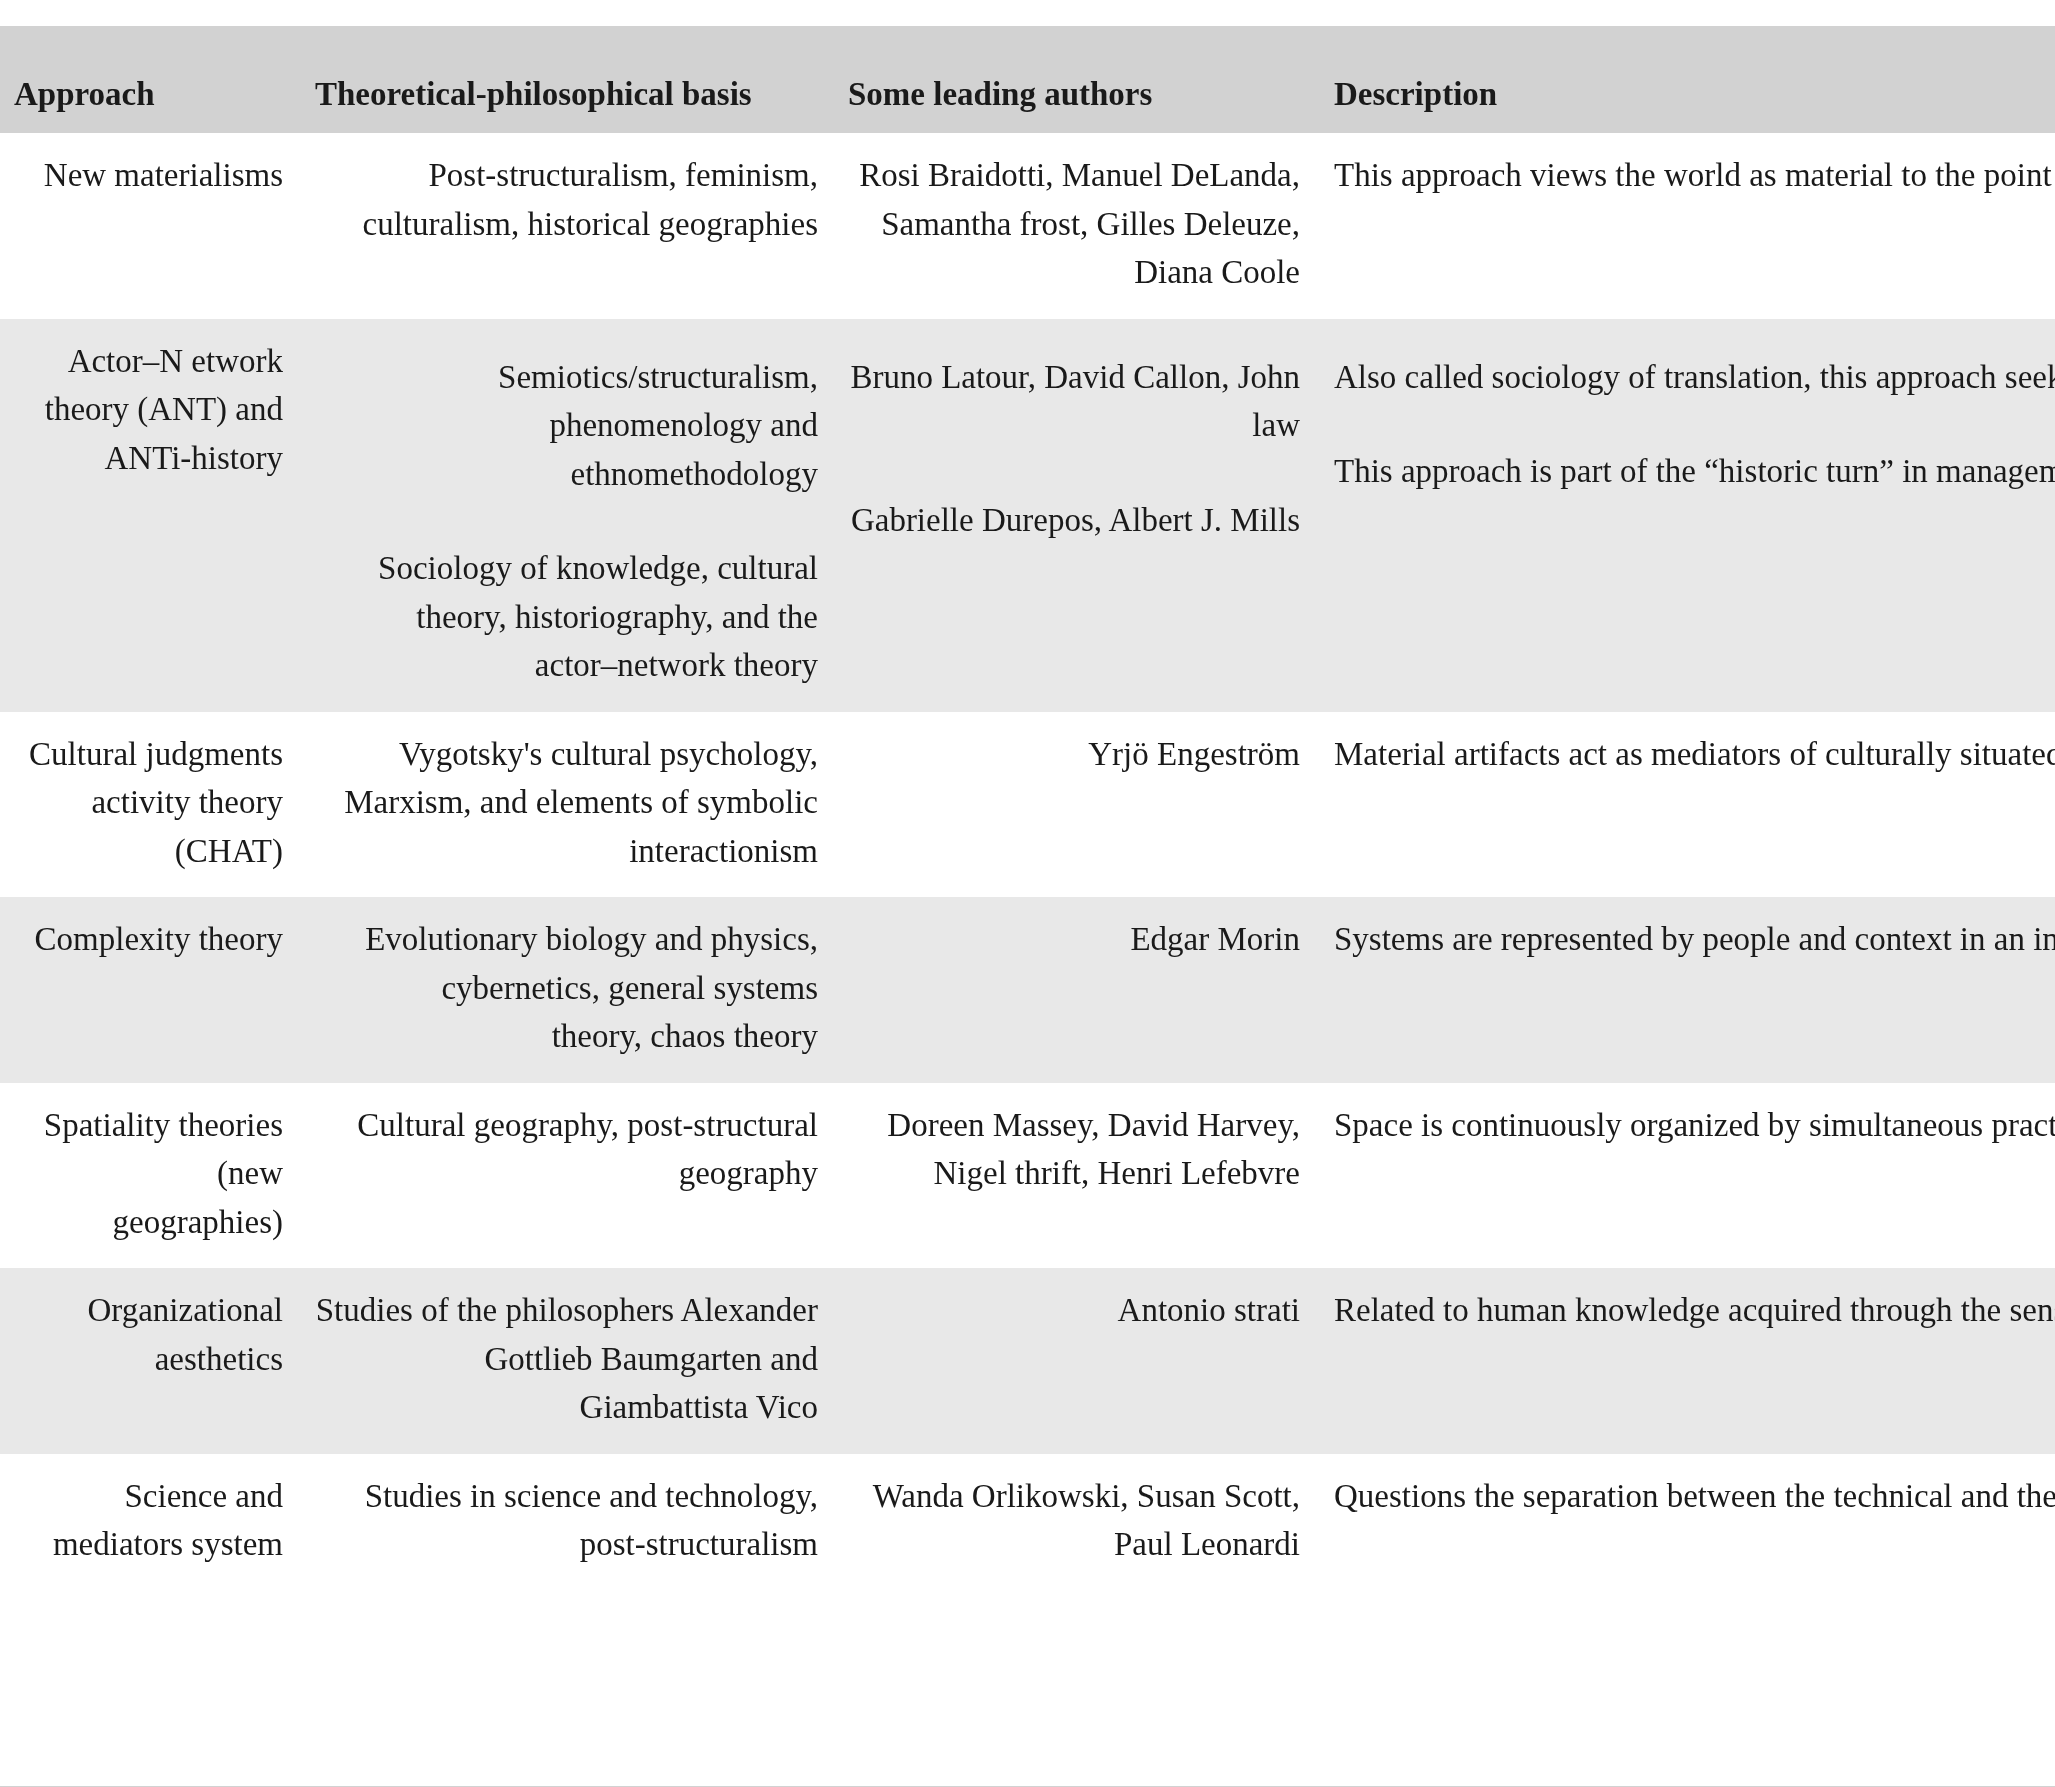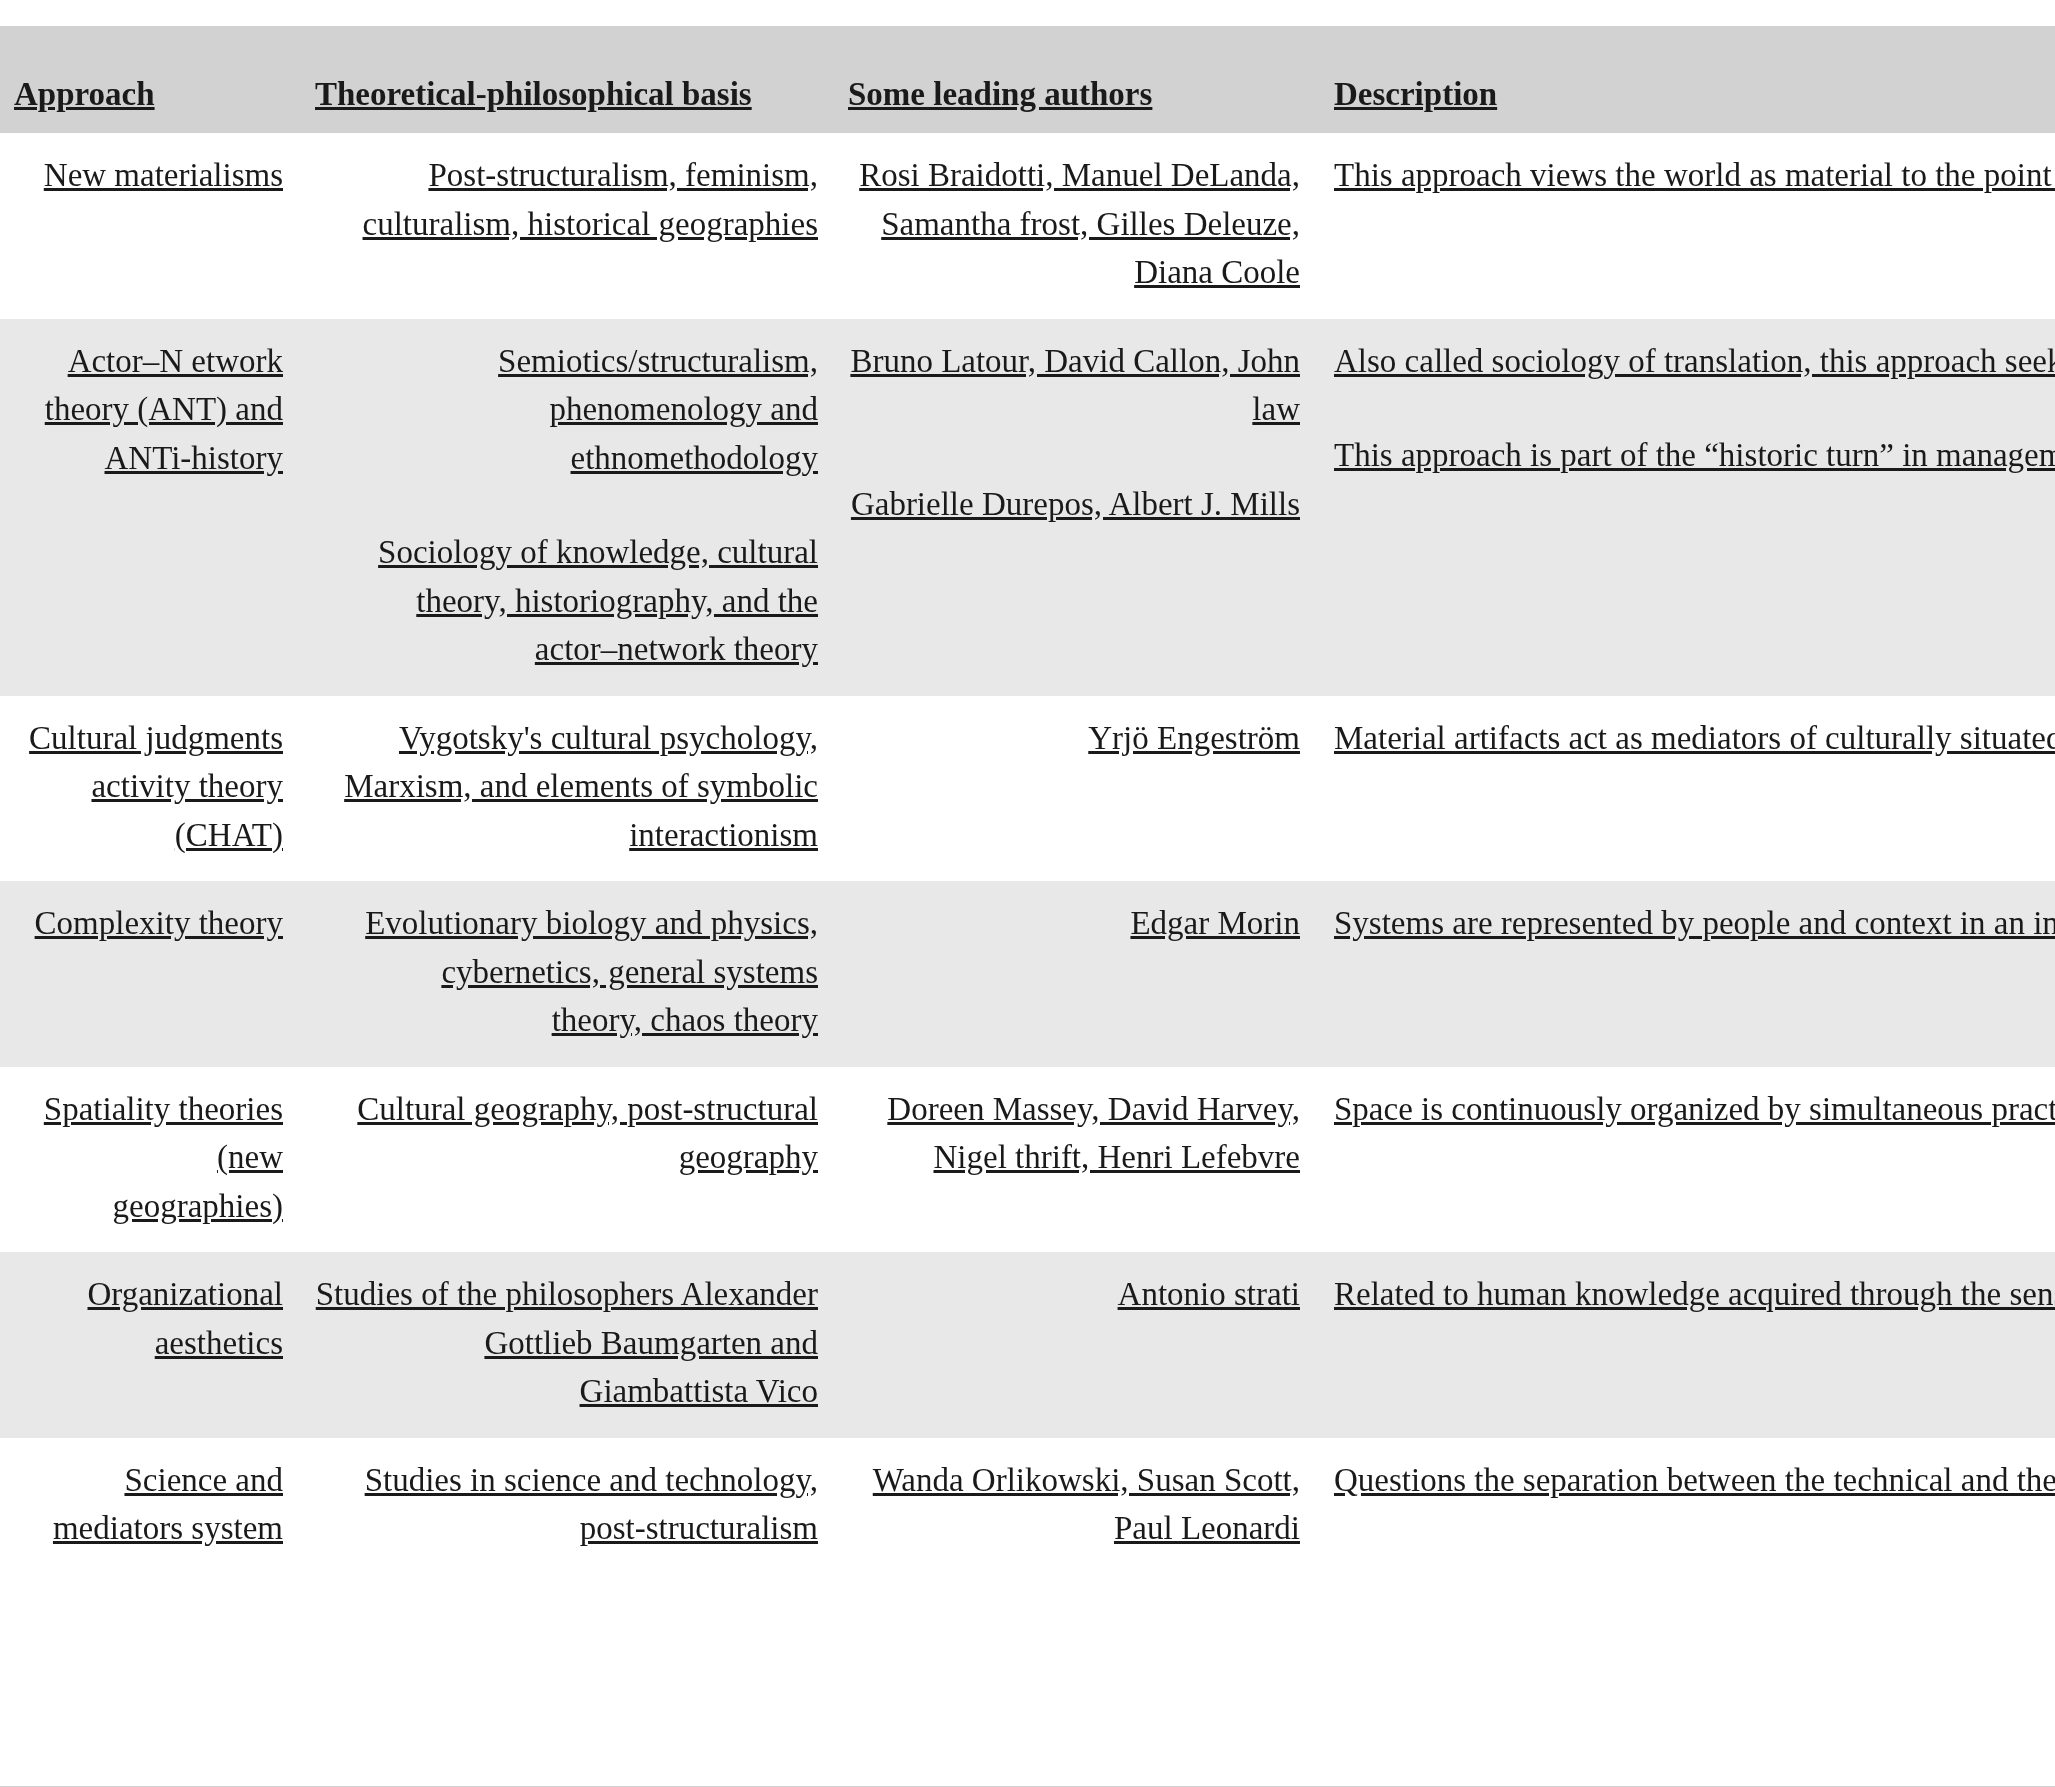--- a/index.html
+++ b/index.html
@@ -11,21 +11,20 @@
     width: 2055px;
     height: 1788px;
     overflow: hidden;
     font-family: "Liberation Serif", "DejaVu Serif", serif;
     color: #1a1a1a;
   }
 
   .table-wrap {
     width: 2055px;
     position: relative;
-    text-decoration: underline;
   }
 
   table.approach-table {
     border-collapse: collapse;
     table-layout: fixed;
     width: 2138px;       
     margin-top: 26px;
   }
 
   col.c-approach { width: 305px; }
@@ -61,21 +60,21 @@
   tbody td.col-approach { padding-left: 42px; }
   tbody td.col-basis    { padding-left: 38px; }
   tbody td.col-authors  { padding-left: 36px; }
   tbody td.col-desc     { padding-left: 40px; white-space: nowrap; }
 
   tbody tr.band td { background: #e8e8e8; text-align: right; }
   tbody tr.plain td { background: #ffffff; text-align: right; }
 
   
   .subblock { margin-top: 46px; }
-  .subblock:first-child { margin-top: 0; }
+  .subblock:first-child { margin-top: 16px; }
 
   .bottom-rule {
     position: absolute;
     left: 0;
     top: 1760px;
     width: 2055px;
     height: 4px;
     background: #d2d2d2;
   }
 </style>

